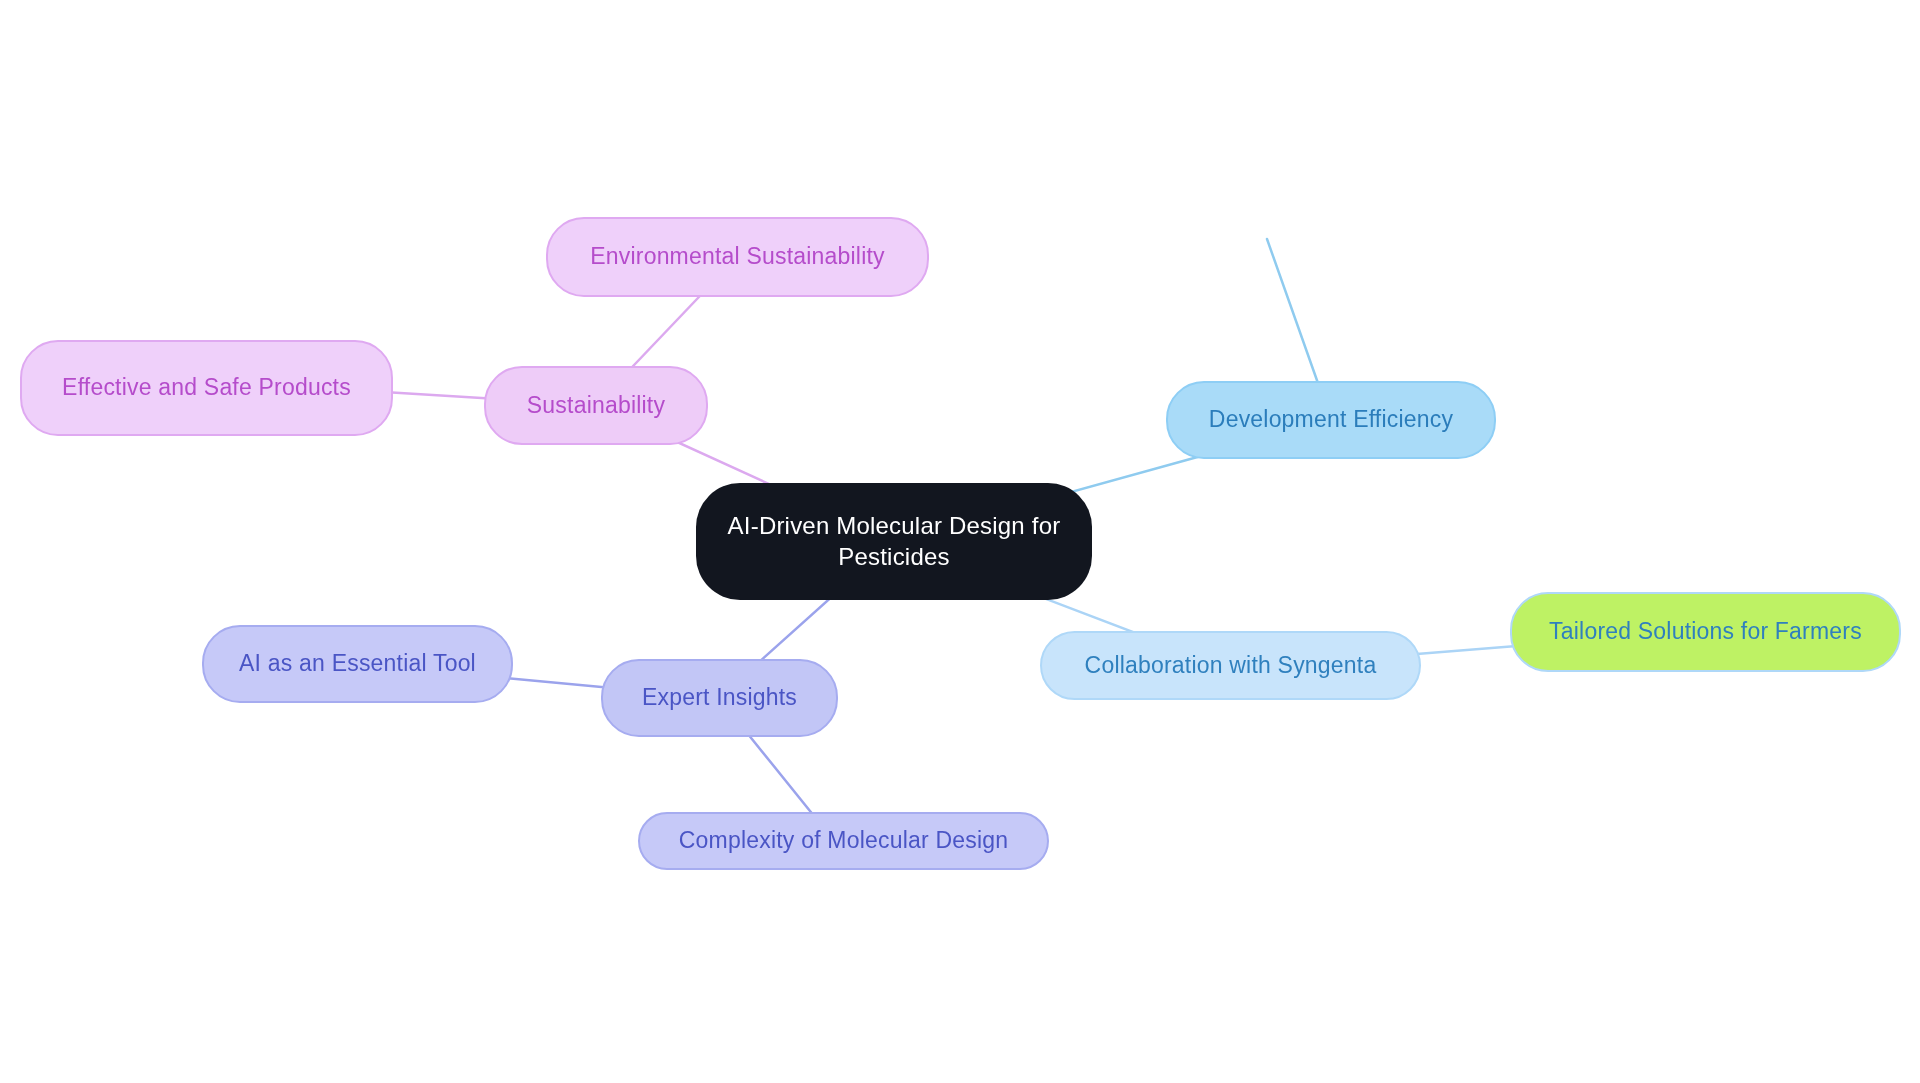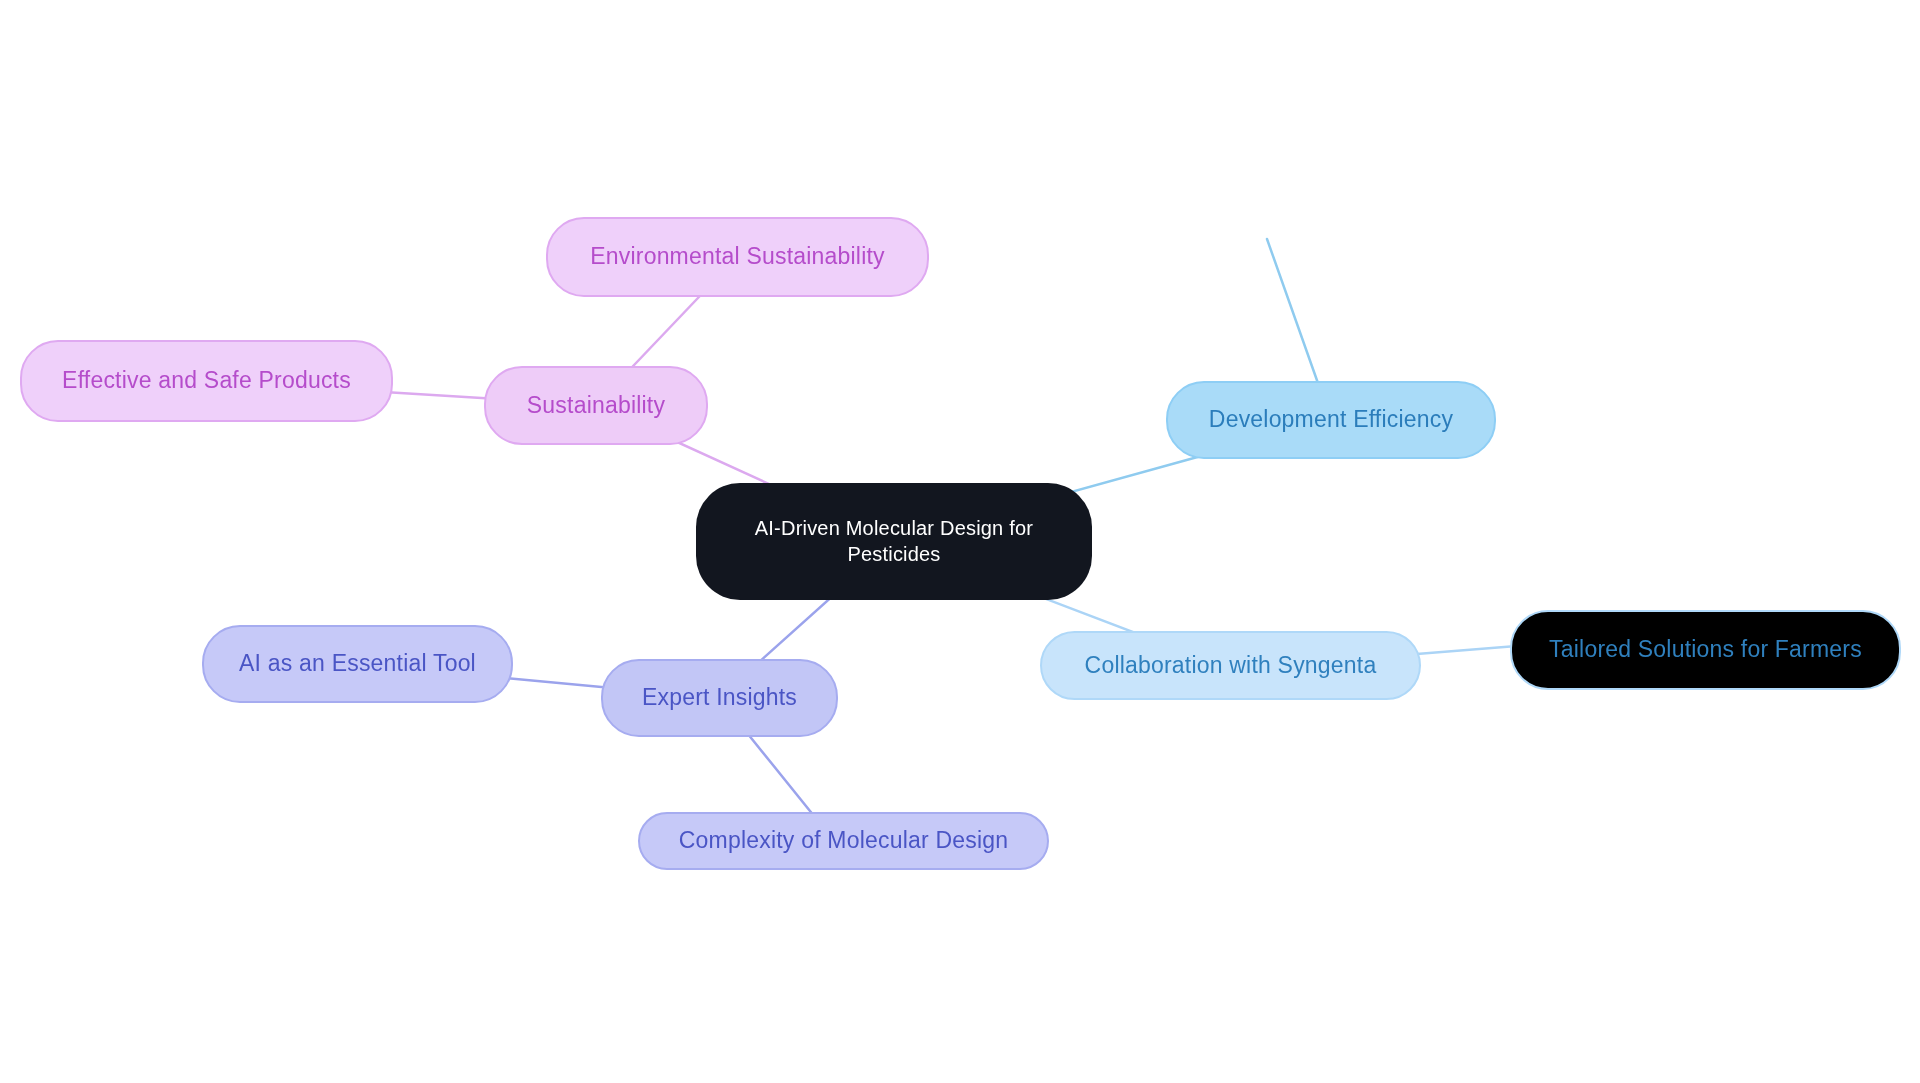--- a/index.html
+++ b/index.html
@@ -39,28 +39,28 @@
     border-radius: 38px;
     font-size: 23px;
     font-weight: 500;
     line-height: 1.28;
     letter-spacing: 0.2px;
     cursor: pointer;
     user-select: none;
   }
   .node.central {
     border: none;
-    font-size: 20px;
+    font-size: 24px;
     border-radius: 44px;
   }
   
   #node-central        { left: 696px;  top: 483px; width: 396px; height: 117px; }
   #node-sustainability { left: 484px;  top: 366px; width: 224px; height: 79px;  }
   #node-env-responsibility { left: 546px; top: 217px; width: 383px; height: 80px; }
-  #node-effective-safe { left: 20px;   top: 340px; width: 373px; height: 82px;  }
+  #node-effective-safe { left: 20px;   top: 340px; width: 373px; height: 96px;  }
   #node-dev-efficiency { left: 1166px; top: 381px; width: 330px; height: 78px;  }
   #node-46-days        { left: 1098px; top: 184px; width: 338px; height: 110px; }
   #node-collaboration  { left: 1040px; top: 631px; width: 381px; height: 69px;  }
   #node-tailored       { left: 1510px; top: 592px; width: 391px; height: 80px;  }
   #node-expert         { left: 601px;  top: 659px; width: 237px; height: 78px;  }
   #node-ai-tool        { left: 202px;  top: 625px; width: 311px; height: 78px;  }
   #node-complexity     { left: 638px;  top: 812px; width: 411px; height: 58px;  }
 </style>
 </head>
 <body>
@@ -90,21 +90,21 @@
 
   <div class="node" id="node-env-responsibility" style="background: rgb(239, 208, 250); border-color: rgb(223, 169, 241); color: rgb(181, 76, 203);">Environmental Sustainability</div>
 
   <div class="node" id="node-effective-safe" style="background: rgb(239, 208, 250); border-color: rgb(223, 169, 241); color: rgb(181, 76, 203);">Effective and Safe Products</div>
 
   <div class="node" id="node-dev-efficiency" style="background: rgb(169, 219, 248); border-color: rgb(142, 206, 245); color: rgb(43, 125, 187);">Development Efficiency</div>
 
 
   <div class="node" id="node-collaboration" style="background: rgb(200, 228, 251); border-color: rgb(175, 216, 248); color: rgb(47, 128, 190);">Collaboration with Syngenta</div>
 
-  <div class="node" id="node-tailored" style="background: #000000; border-color: rgb(175, 216, 248); color: rgb(47, 128, 190); margin-top: 18px;">Tailored Solutions for Farmers</div>
+  <div class="node" id="node-tailored" style="background: #bef264; border-color: rgb(175, 216, 248); color: rgb(47, 128, 190);">Tailored Solutions for Farmers</div>
 
   <div class="node" id="node-ai-tool" style="background: rgb(198, 201, 248); border-color: rgb(166, 172, 240); color: rgb(74, 85, 197);">AI as an Essential Tool</div>
 
   <div class="node" id="node-expert" style="background: rgb(194, 198, 246); border-color: rgb(166, 172, 240); color: rgb(74, 85, 197);">Expert Insights</div>
 
   <div class="node" id="node-complexity" style="background: rgb(198, 201, 248); border-color: rgb(166, 172, 240); color: rgb(74, 85, 197);">Complexity of Molecular Design</div>
 
 </div>
 
 </body></html>

